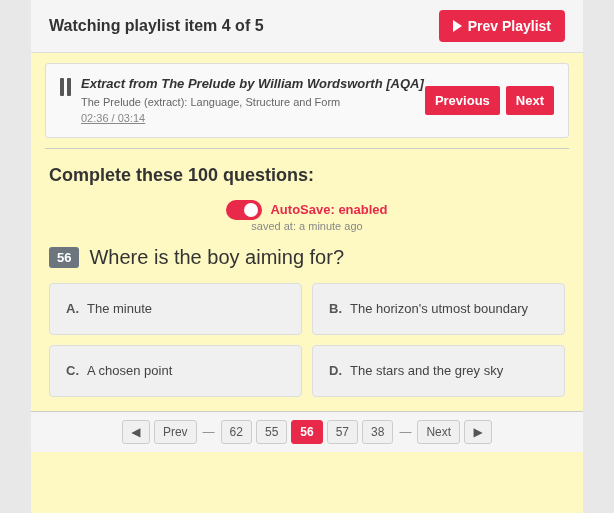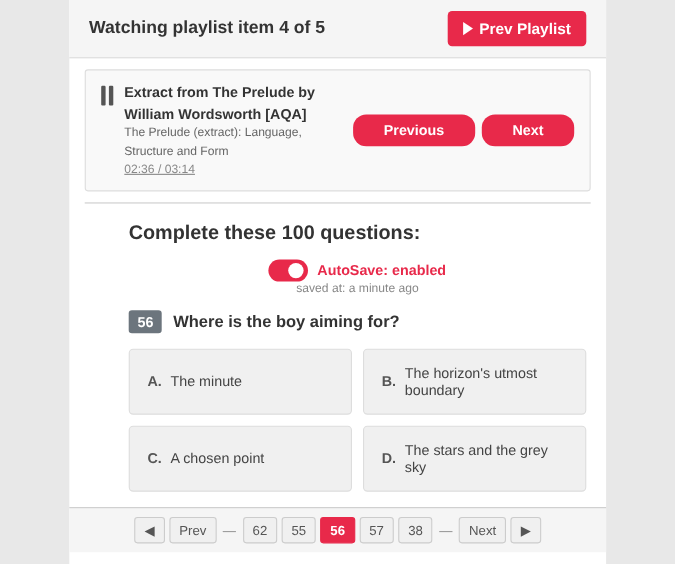--- a/index.html
+++ b/index.html
@@ -6,22 +6,22 @@
     body {
       font-family: Arial, sans-serif;
       background: #e8e8e8;
       width: 614px;
       min-height: 513px;
       display: flex;
       align-items: flex-start;
       justify-content: center;
     }
     .page-wrapper {
-      width: 488px;
-      background: #ffffff;
+      width: 552px;
+      background: #fef9c3;
       min-height: 513px;
     }
     .top-bar {
       background: #f5f5f5;
       padding: 10px 18px;
       display: flex;
       align-items: center;
       justify-content: space-between;
       border-bottom: 1px solid #ddd;
     }
@@ -79,52 +79,52 @@
     }
     .media-text {
       font-size: 12px;
       color: #444;
       line-height: 1.5;
     }
     .media-text .media-title {
       font-weight: bold;
       font-size: 13px;
       color: #333;
+      font-style: italic;
     }
     .media-text .media-subtitle {
       font-size: 11px;
       color: #666;
     }
     .media-text .media-time {
       font-size: 11px;
       color: #888;
       text-decoration: underline;
     }
     .nav-buttons {
       display: flex;
       gap: 6px;
     }
     .nav-btn {
       background: #e8294a;
       color: #fff;
       border: none;
-      border-radius: 12px;
-      padding: 7px 28px;
+      border-radius: 2px;
+      padding: 7px 10px;
       font-size: 13px;
       font-weight: bold;
       cursor: pointer;
     }
     .divider {
       border: none;
       border-top: 1px solid #ccc;
       margin: 6px 14px;
     }
     .main-content {
       padding: 10px 18px 0 18px;
-      margin-left: 36px;
     }
     .section-heading {
       font-size: 18px;
       font-weight: bold;
       color: #333;
       margin-bottom: 14px;
     }
     .autosave-row {
       display: flex;
       align-items: center;
@@ -180,23 +180,23 @@
     }
     .question-number-badge {
       background: #6c757d;
       color: #fff;
       font-size: 13px;
       font-weight: bold;
       padding: 3px 8px;
       border-radius: 3px;
     }
     .question-text {
-      font-size: 15px;
-      color: #333;
-      font-weight: bold;
+      font-size: 20px;
+      color: #333;
+      font-weight: normal;
     }
     .answers-grid {
       display: grid;
       grid-template-columns: 1fr 1fr;
       gap: 10px;
       margin-bottom: 14px;
     }
     .answer-card {
       background: #f0f0f0;
       border: 1px solid #ddd;

